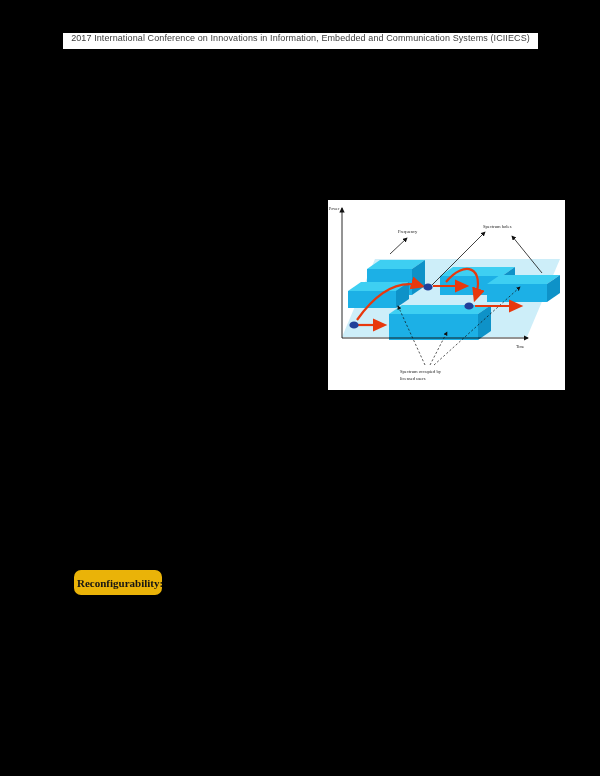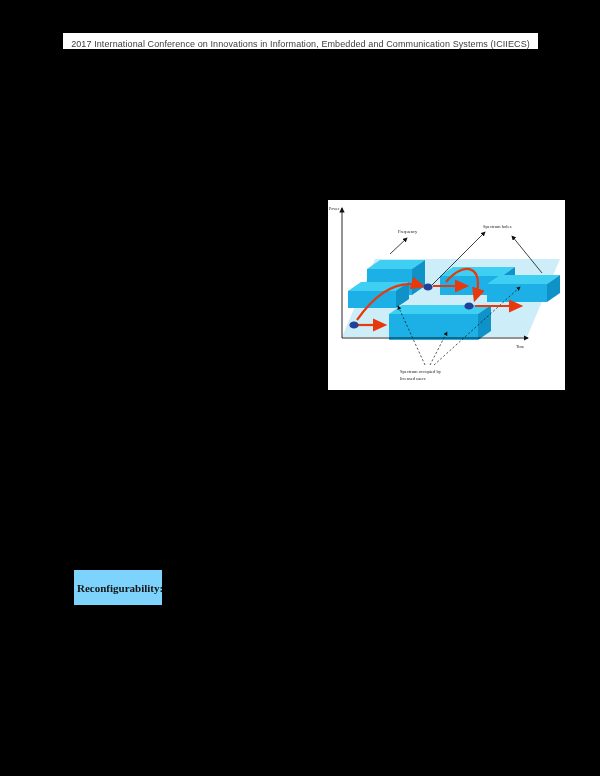--- a/index.html
+++ b/index.html
@@ -1,26 +1,26 @@
 <!DOCTYPE html>
 <html><head>
 <meta charset="utf-8">
 <style>
   html,body{margin:0;padding:0;background:#000;}
   .page{position:relative;width:600px;height:776px;background:#000;overflow:hidden;
         font-family:"Liberation Sans",sans-serif;}
   .header-bar{position:absolute;left:63px;top:33px;width:475px;height:16px;background:#ffffff;
-              display:flex;align-items:flex-end;justify-content:center;}
+              display:flex;align-items:flex-start;justify-content:center;}
   .header-bar span{font-size:9px;color:#3d3d3d;white-space:nowrap;letter-spacing:0.1px;}
   .figure{position:absolute;left:328px;top:200px;width:237px;height:190px;background:#ffffff;}
   .fig-label{font-family:"Liberation Serif",serif;fill:#222222;}
   .f4{font-size:4px;}
   .f45{font-size:4.6px;}
-  .reconfig{position:absolute;left:74px;top:570px;width:88px;height:35px;background:#7dd3fc;
-            display:flex;align-items:center;}
+  .reconfig{position:absolute;left:74px;top:570px;width:88px;height:25px;background:#eab308;
+            display:flex;align-items:center;border-radius:7px;}
   .reconfig span{font-family:"Liberation Serif",serif;font-weight:bold;font-size:11px;
                  color:#141414;padding-left:3px;white-space:nowrap;}
 </style>
 </head>
 <body>
 
 <div class="page">
 
   <div class="header-bar">
     <span>2017 International Conference on Innovations in Information, Embedded and Communication Systems (ICIIECS)</span>

